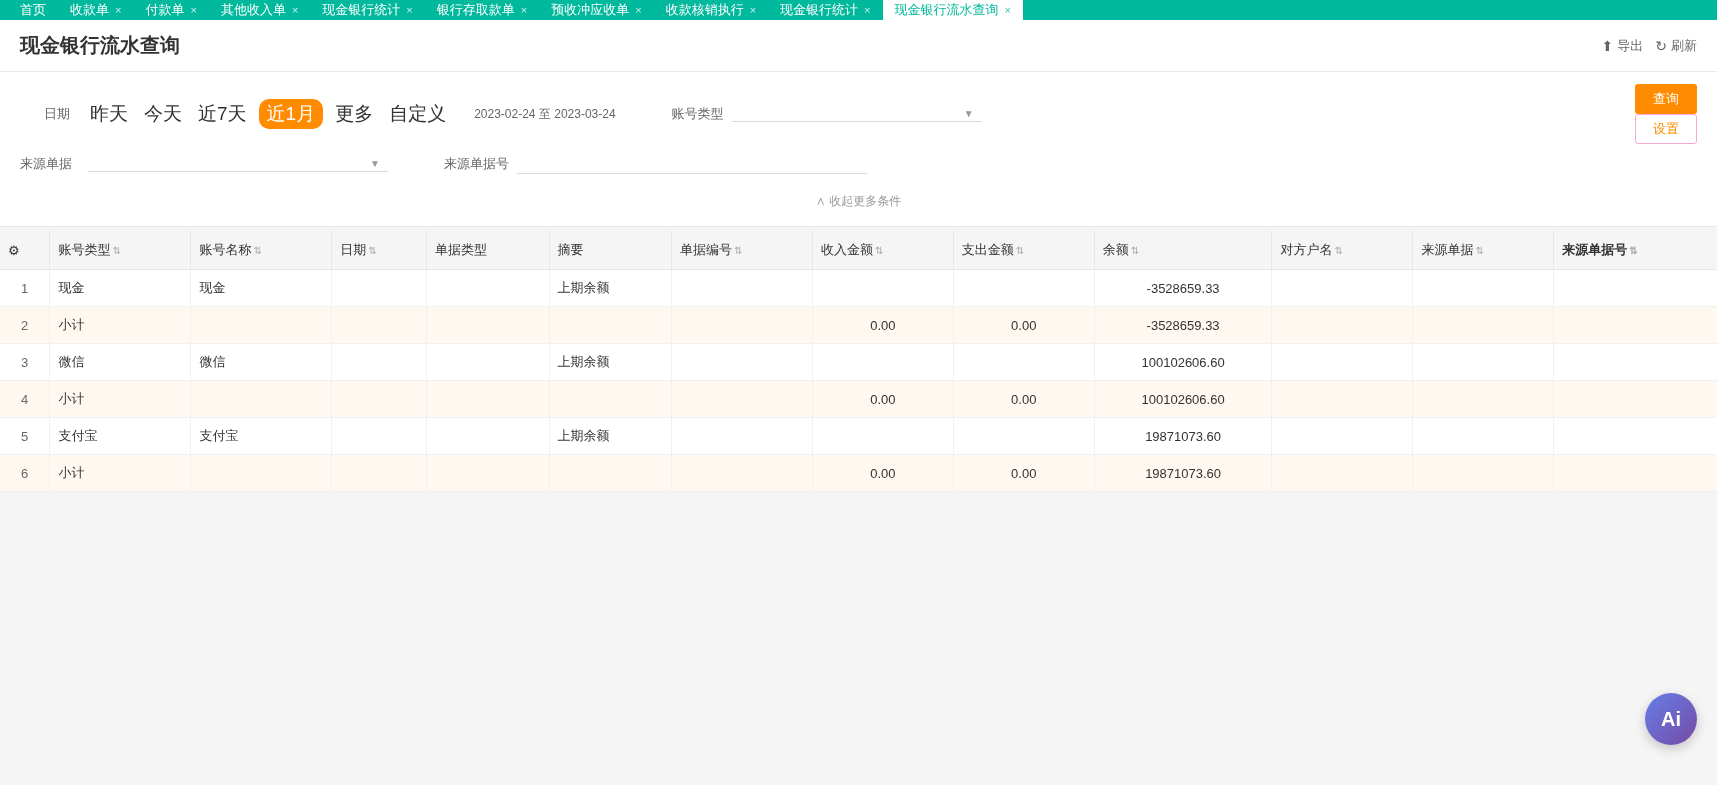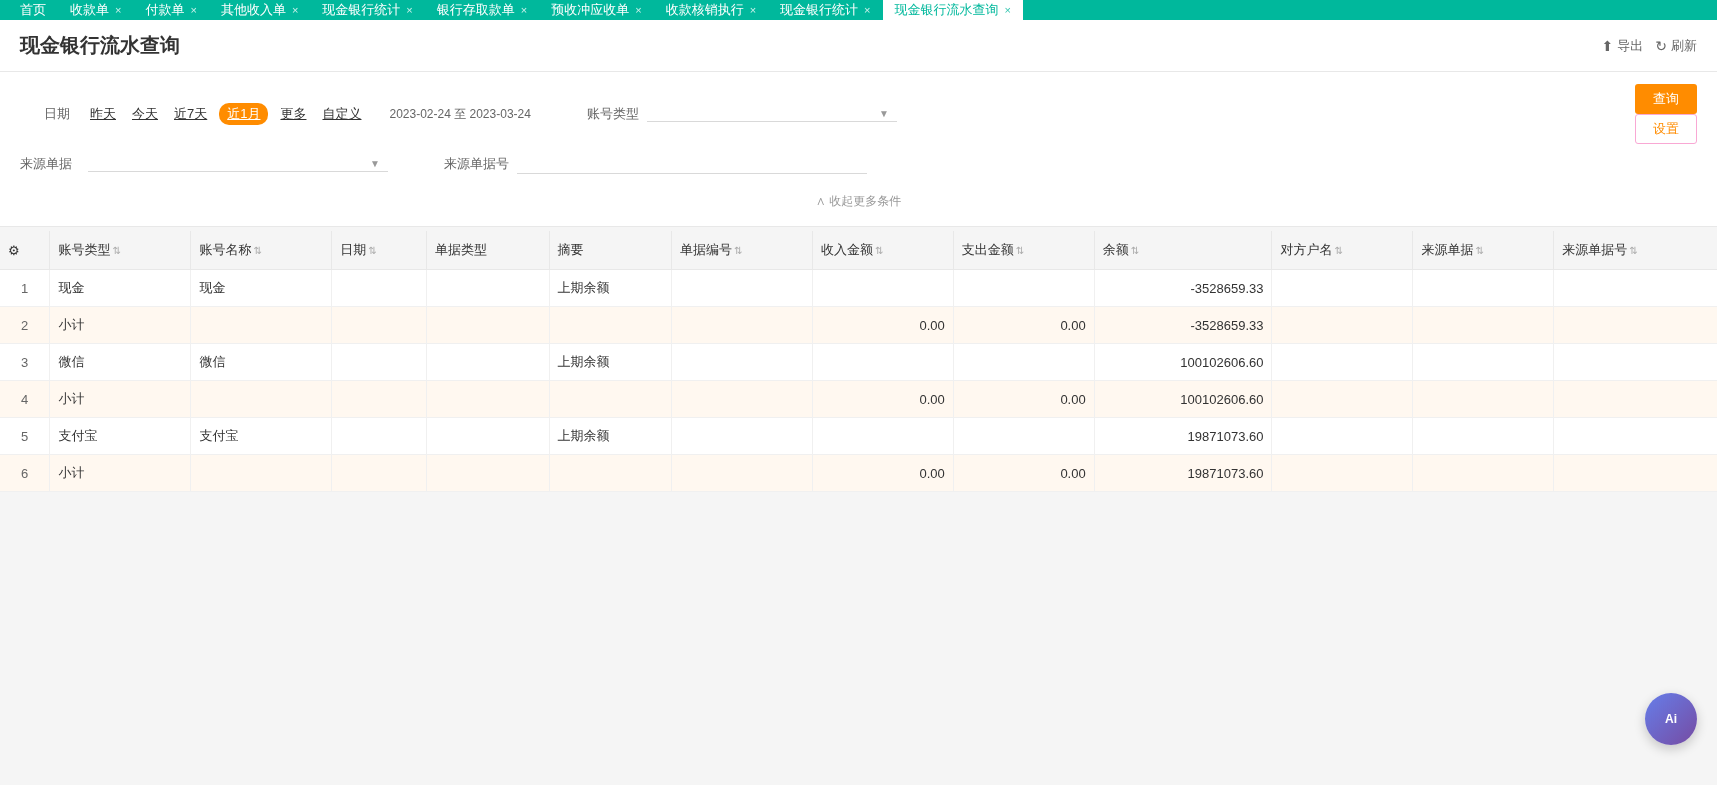--- a/index.html
+++ b/index.html
@@ -90,23 +90,22 @@
       flex-shrink: 0;
     }
     .date-options {
       display: flex;
       align-items: center;
       gap: 8px;
     }
     .date-opt {
       cursor: pointer;
       color: #333;
-      font-size: 13px;
+      font-size: 19px;
       padding: 2px 4px;
-      text-decoration: underline;
     }
     .date-opt.active {
       background: #ff8c00;
       color: #fff;
       border-radius: 10px;
       padding: 2px 8px;
     }
     .date-range {
       font-size: 12px;
       color: #666;
@@ -194,56 +193,56 @@
     }
     thead th {
       padding: 10px 8px;
       text-align: left;
       color: #333;
       font-weight: normal;
       white-space: nowrap;
       border-right: 1px solid #e8e8e8;
       position: relative;
     }
-    thead th:last-child { border-right: none; }
+    thead th:last-child { border-right: none; font-weight: bold; }
     .sort-icon {
       color: #aaa;
       font-size: 10px;
       margin-left: 2px;
     }
     tbody tr {
       border-bottom: 1px solid #f0f0f0;
     }
     tbody tr.subtotal {
       background: #fff8f0;
     }
     tbody td {
       padding: 9px 8px;
       color: #333;
       white-space: nowrap;
       border-right: 1px solid #f0f0f0;
     }
     tbody td:last-child { border-right: none; }
-    .td-num { text-align: right; }
+    .td-num { text-align: center; }
     .row-index { color: #666; text-align: center; }
 
     
     .ai-badge {
       position: fixed;
       right: 20px;
       bottom: 40px;
       background: linear-gradient(135deg, #667eea, #764ba2);
       color: #fff;
       border-radius: 50%;
       width: 52px;
       height: 52px;
       display: flex;
       align-items: center;
       justify-content: center;
-      font-size: 12px;
+      font-size: 20px;
       font-weight: bold;
       cursor: pointer;
       box-shadow: 0 4px 12px rgba(0,0,0,0.2);
     }
   </style>
 </head>
 <body>
 
 <div class="top-nav">
   <span class="nav-home">首页</span>

